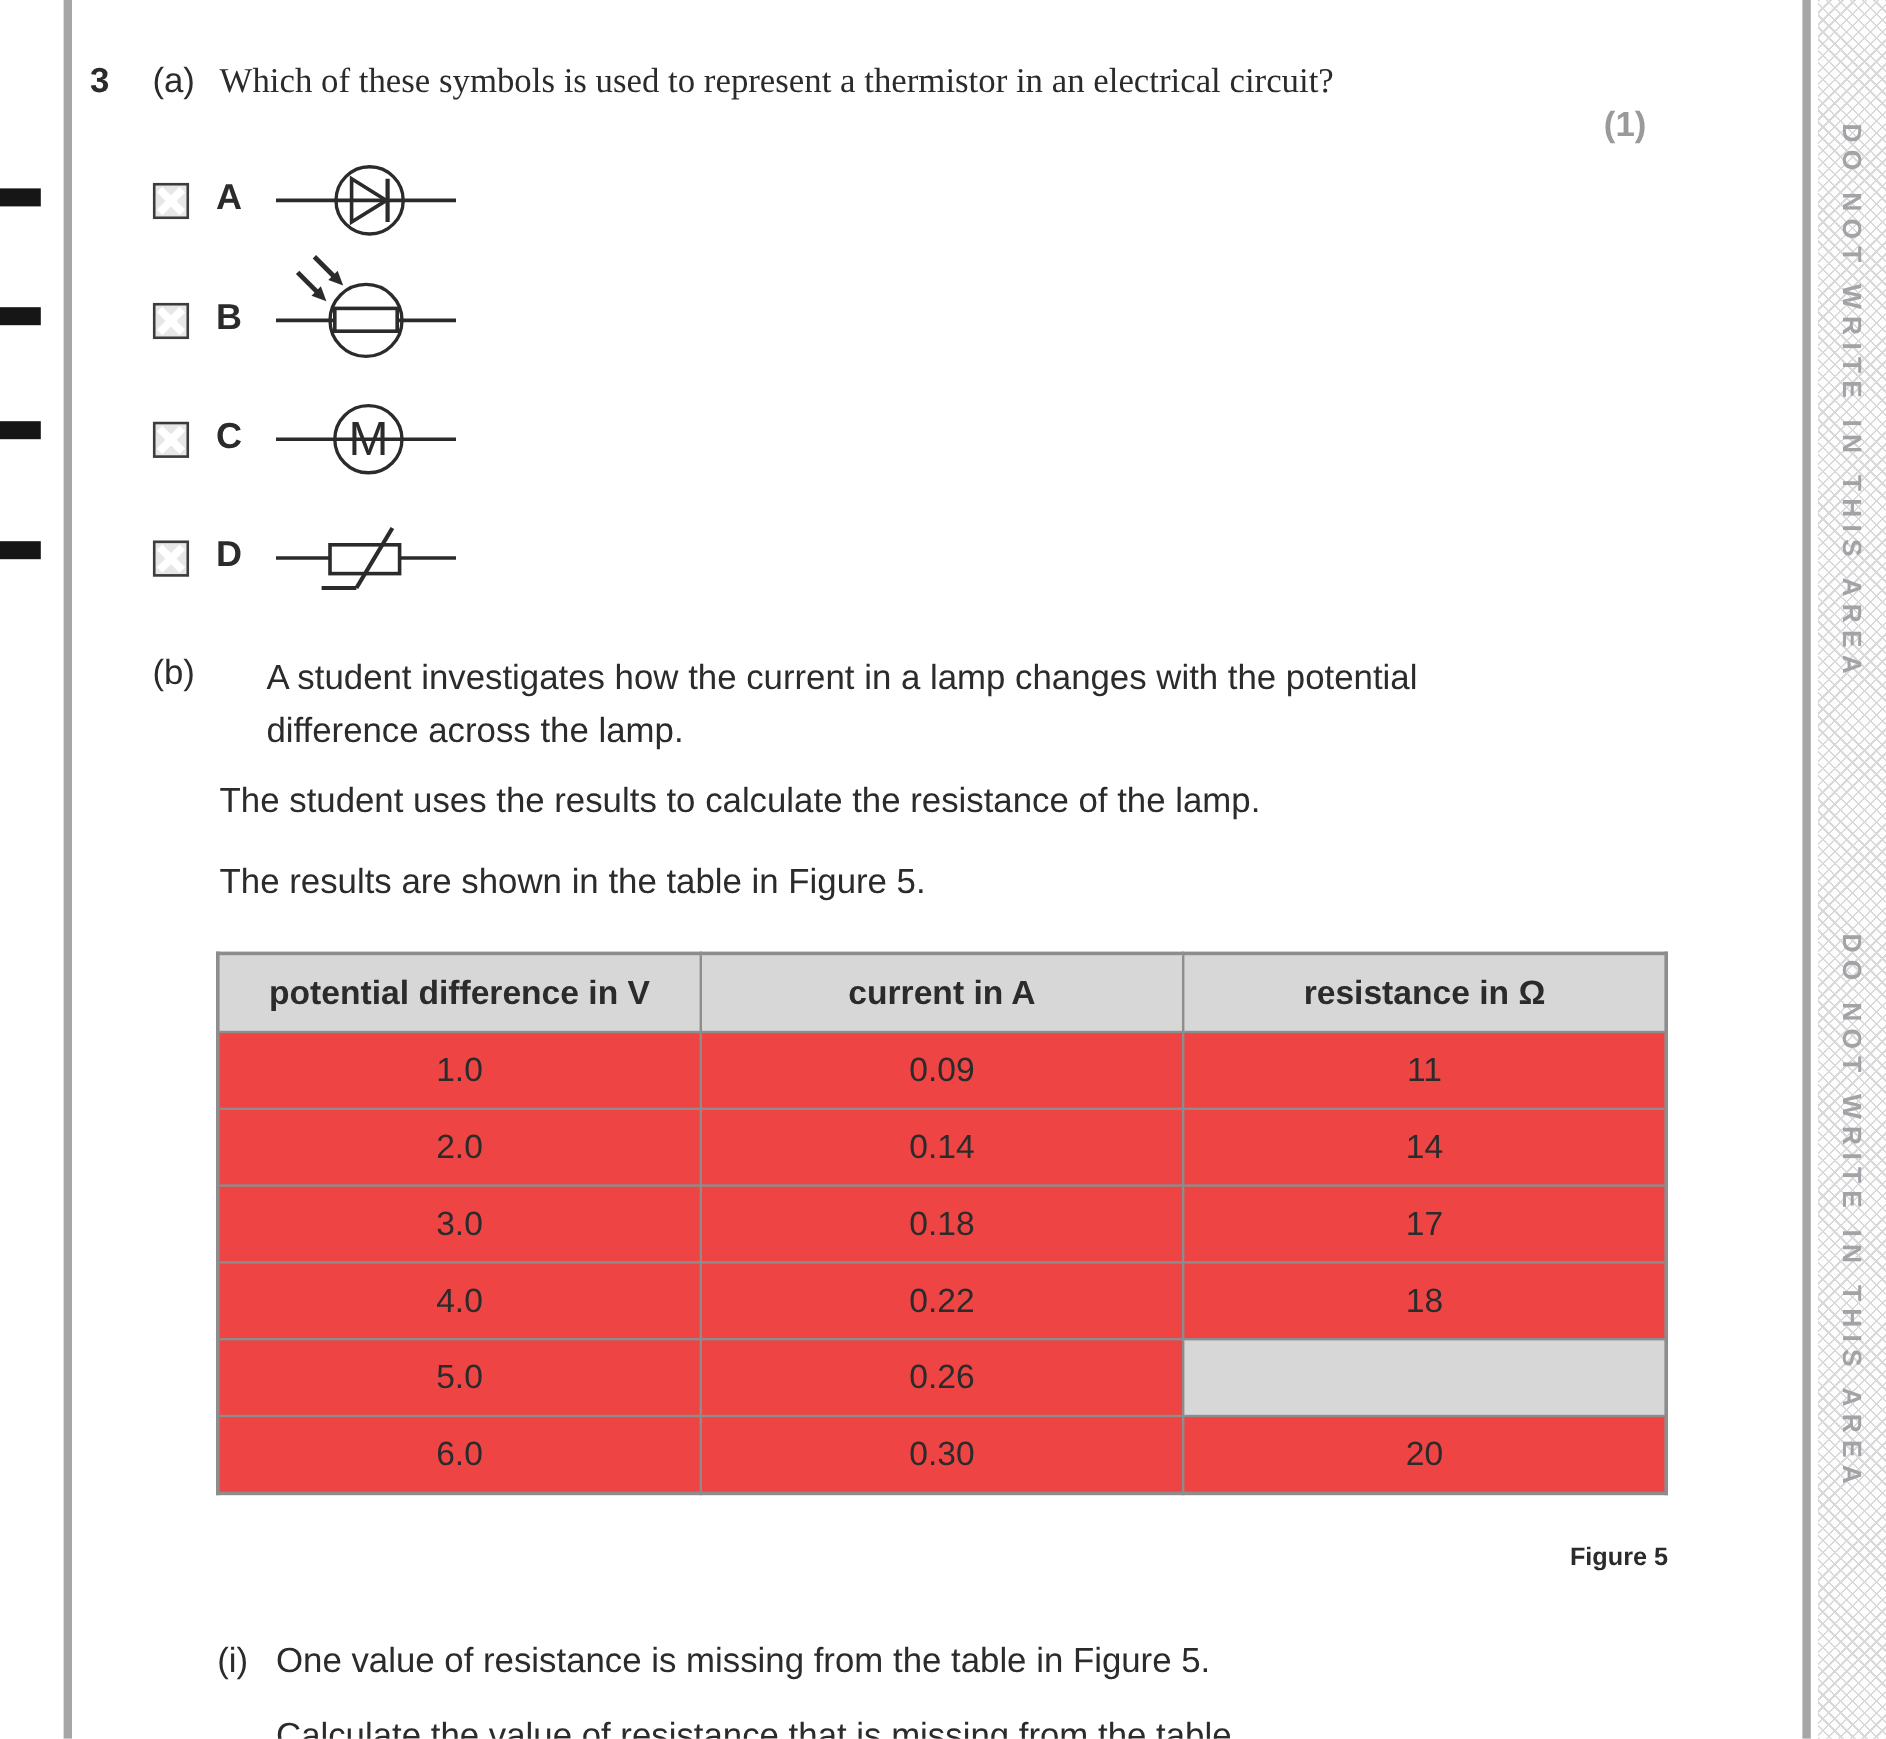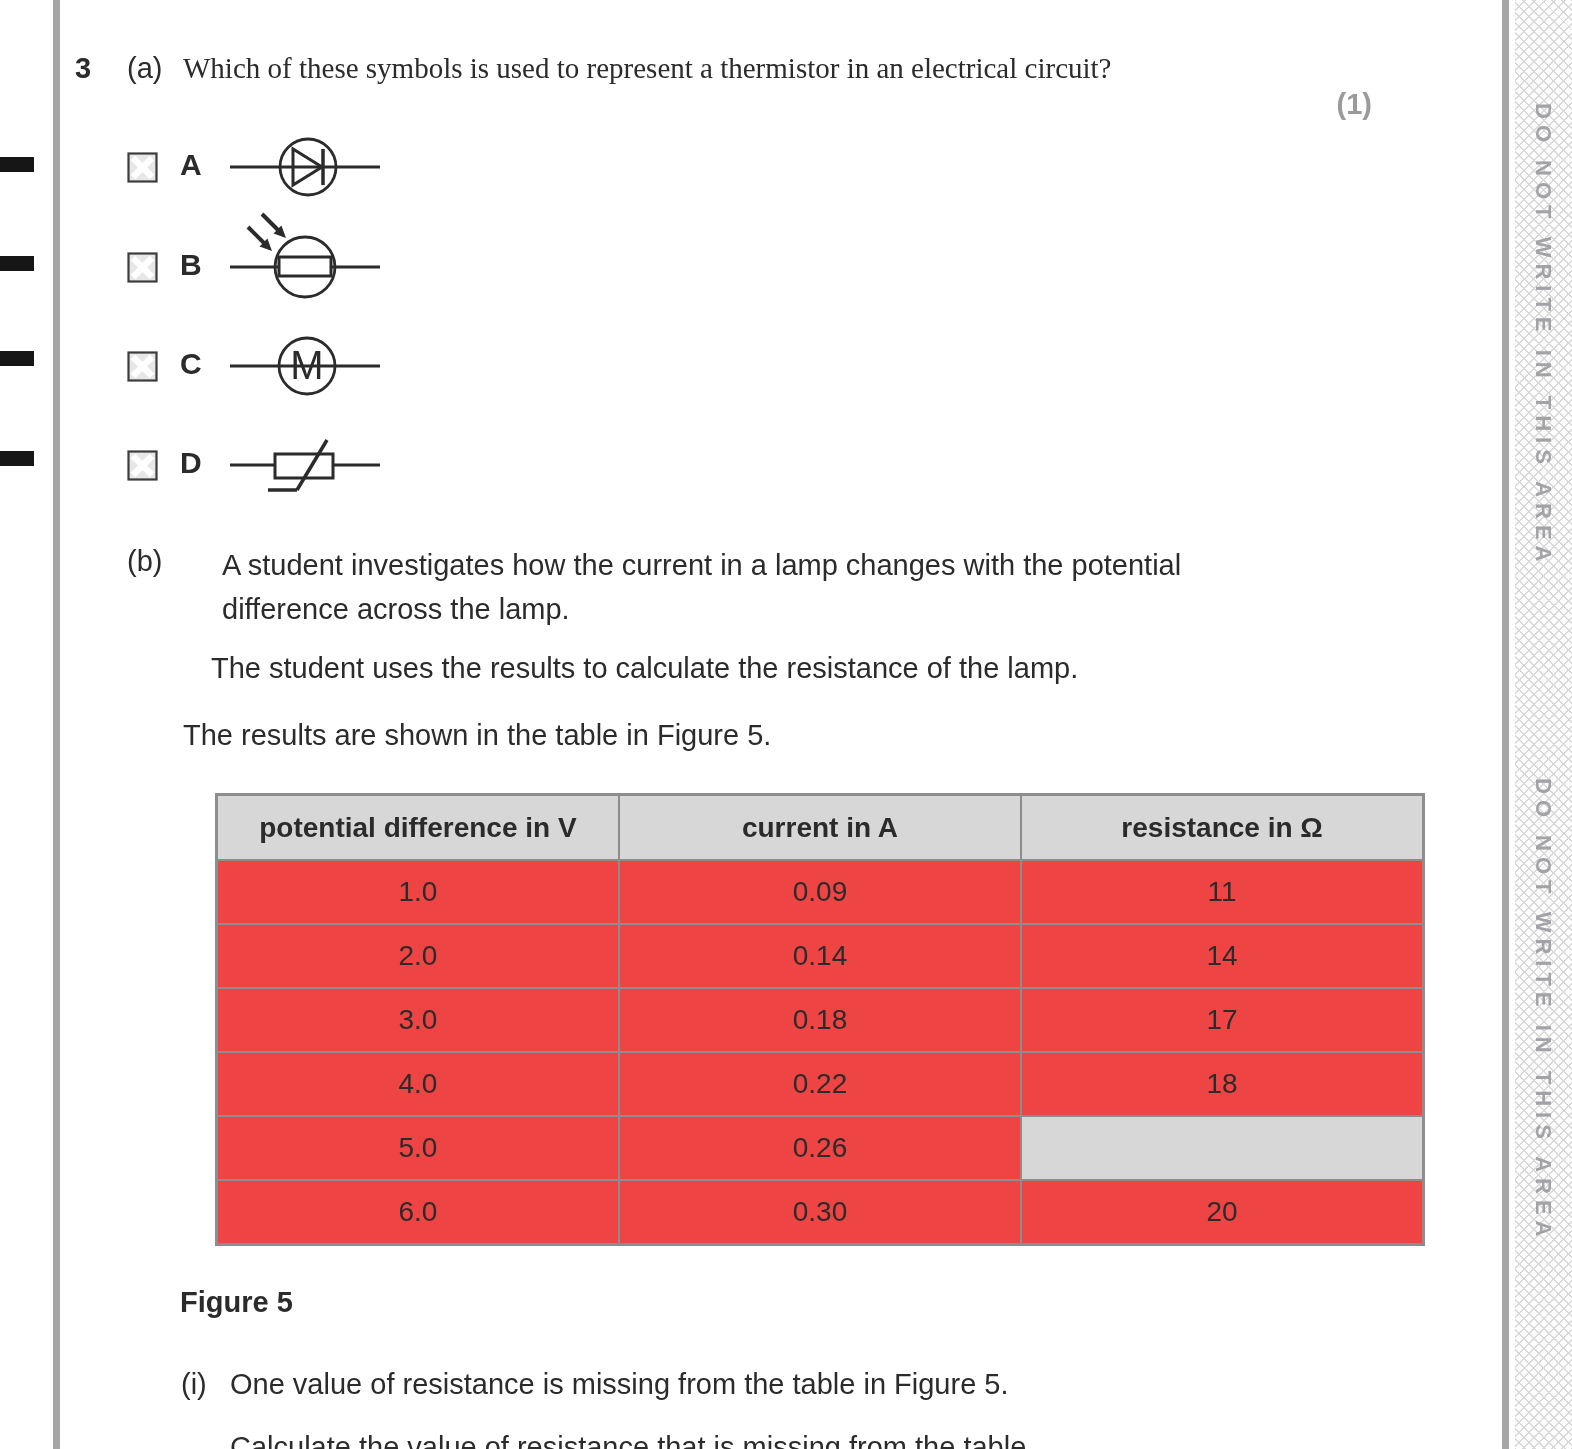--- a/index.html
+++ b/index.html
@@ -39,31 +39,30 @@
   .opt-letter { position:absolute; font-size:30px; font-weight:bold; }
   .sym { position:absolute; left:230px; }
   .sym line, .sym circle, .sym path, .sym polyline { stroke:#2b2b2b; fill:none; }
 
   
   .results-table {
     position:absolute; left:180px; top:793px; width:1210px;
     border-collapse:collapse; table-layout:fixed;
     border:3px solid #8d8d8d;
     font-size:28px;
-    margin-left:35px;
   }
   .results-table th, .results-table td {
     border:2px solid #8d8d8d; text-align:center; padding:0;
   }
   .results-table th { background:#d7d7d7; height:63px; font-weight:bold; }
   .results-table td { height:62px; background:#ef4444; }
   .results-table td.shaded { background:#d7d7d7; }
 
   .fig-caption { position:absolute; left:180px; top:1286px; width:1210px;
-    text-align:left; font-size:29px; font-weight:bold; }
+    text-align:right; font-size:21px; font-weight:bold; }
 </style>
 </head>
 <body>
 
 <div class="bind-mark" style="top:157px"></div>
 <div class="bind-mark" style="top:256px"></div>
 <div class="bind-mark" style="top:351px"></div>
 <div class="bind-mark" style="top:451px"></div>
 
 <div class="rule rule-left"></div>
@@ -128,21 +127,21 @@
 <svg class="sym" style="top:420px;" width="150" height="90" viewBox="0 0 150 90">
   <line x1="0" y1="45" x2="150" y2="45" stroke-width="3"></line>
   <rect x="45" y="34" width="58" height="24" fill="#ffffff" stroke="#2b2b2b" stroke-width="3"></rect>
   <line x1="67" y1="70" x2="97" y2="20" stroke-width="3.5"></line>
   <line x1="38" y1="70" x2="67" y2="70" stroke-width="3.5"></line>
 </svg>
 
 <div class="abs txt" style="left:127px; top:543px;">(b)</div>
 <div class="abs txt wrap" style="left:183px; top:543px; line-height:44px; white-space:pre-line;">A student investigates how the current in a lamp changes with the potential
 difference across the lamp.</div>
-<div class="abs txt" style="left:183px; top:650px;margin-left:28px;">The student uses the results to calculate the resistance of the lamp.</div>
+<div class="abs txt" style="left:183px; top:650px;">The student uses the results to calculate the resistance of the lamp.</div>
 <div class="abs txt" style="left:183px; top:717px;">The results are shown in the table in Figure 5.</div>
 
 <table class="results-table">
   <thead>
       <tr>
         <th>potential difference in V</th>
         <th>current in A</th>
         <th>resistance in Ω</th>
       </tr>
     </thead>

